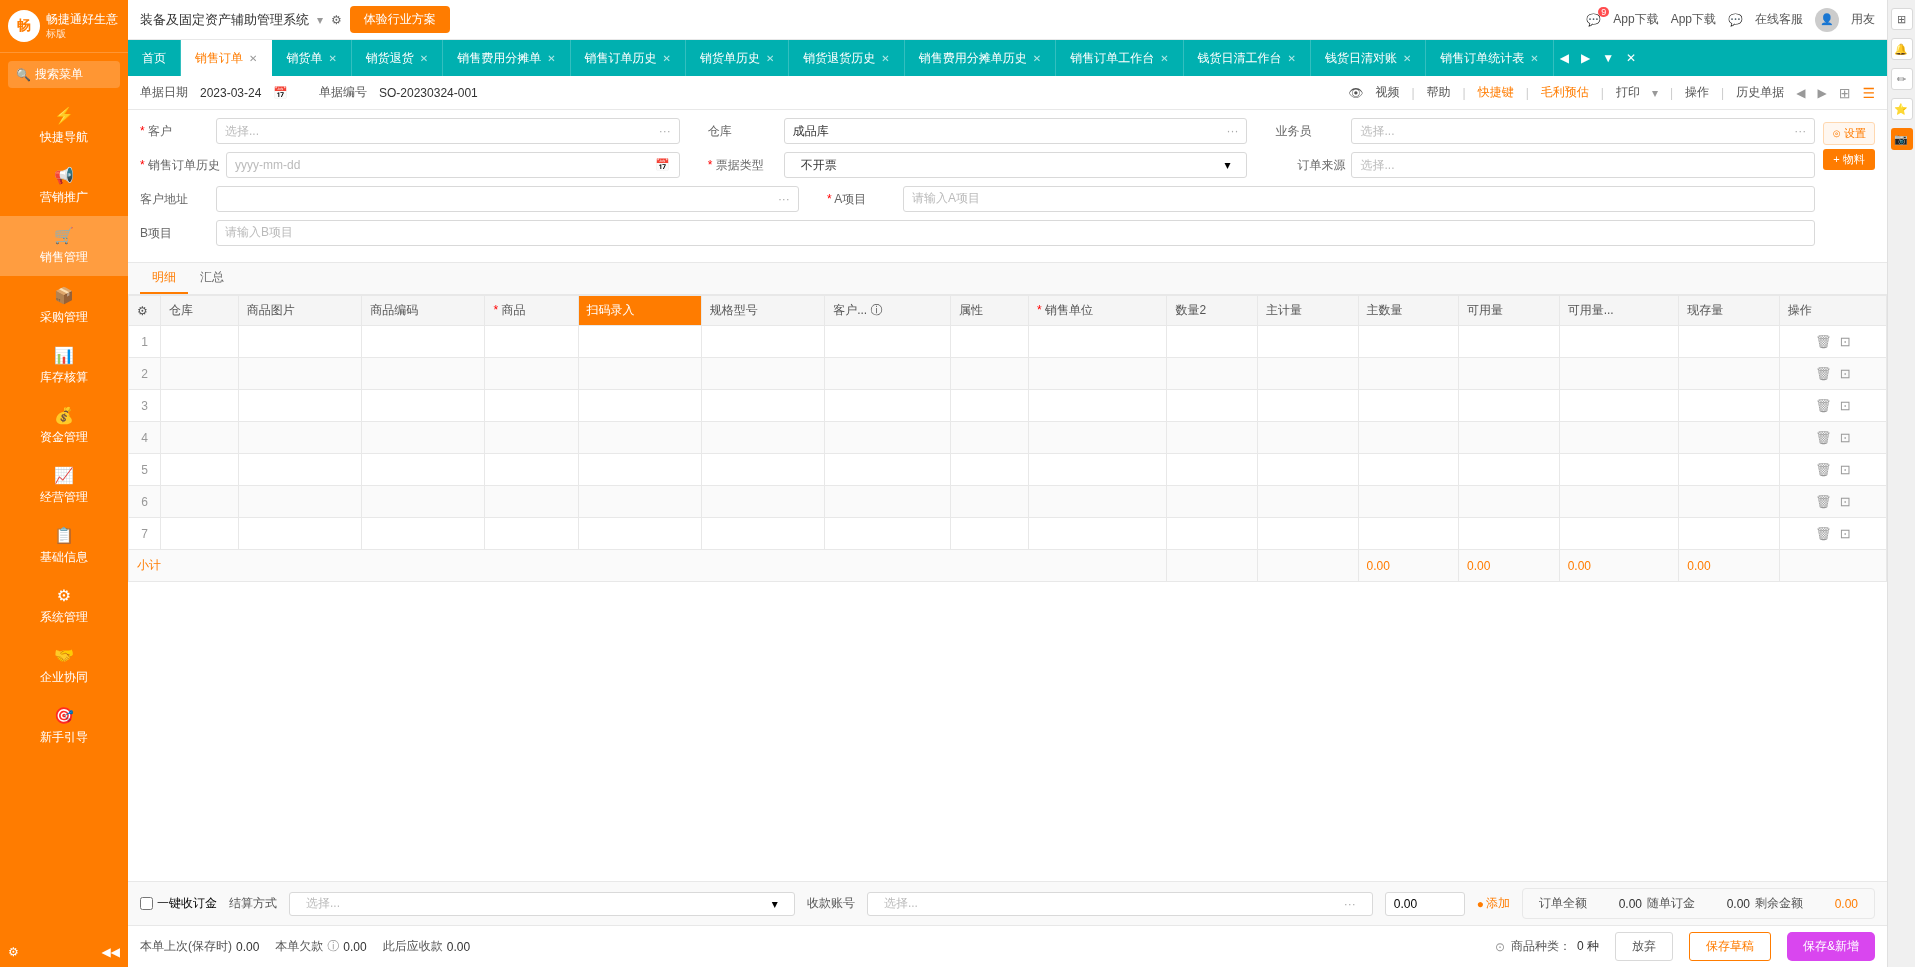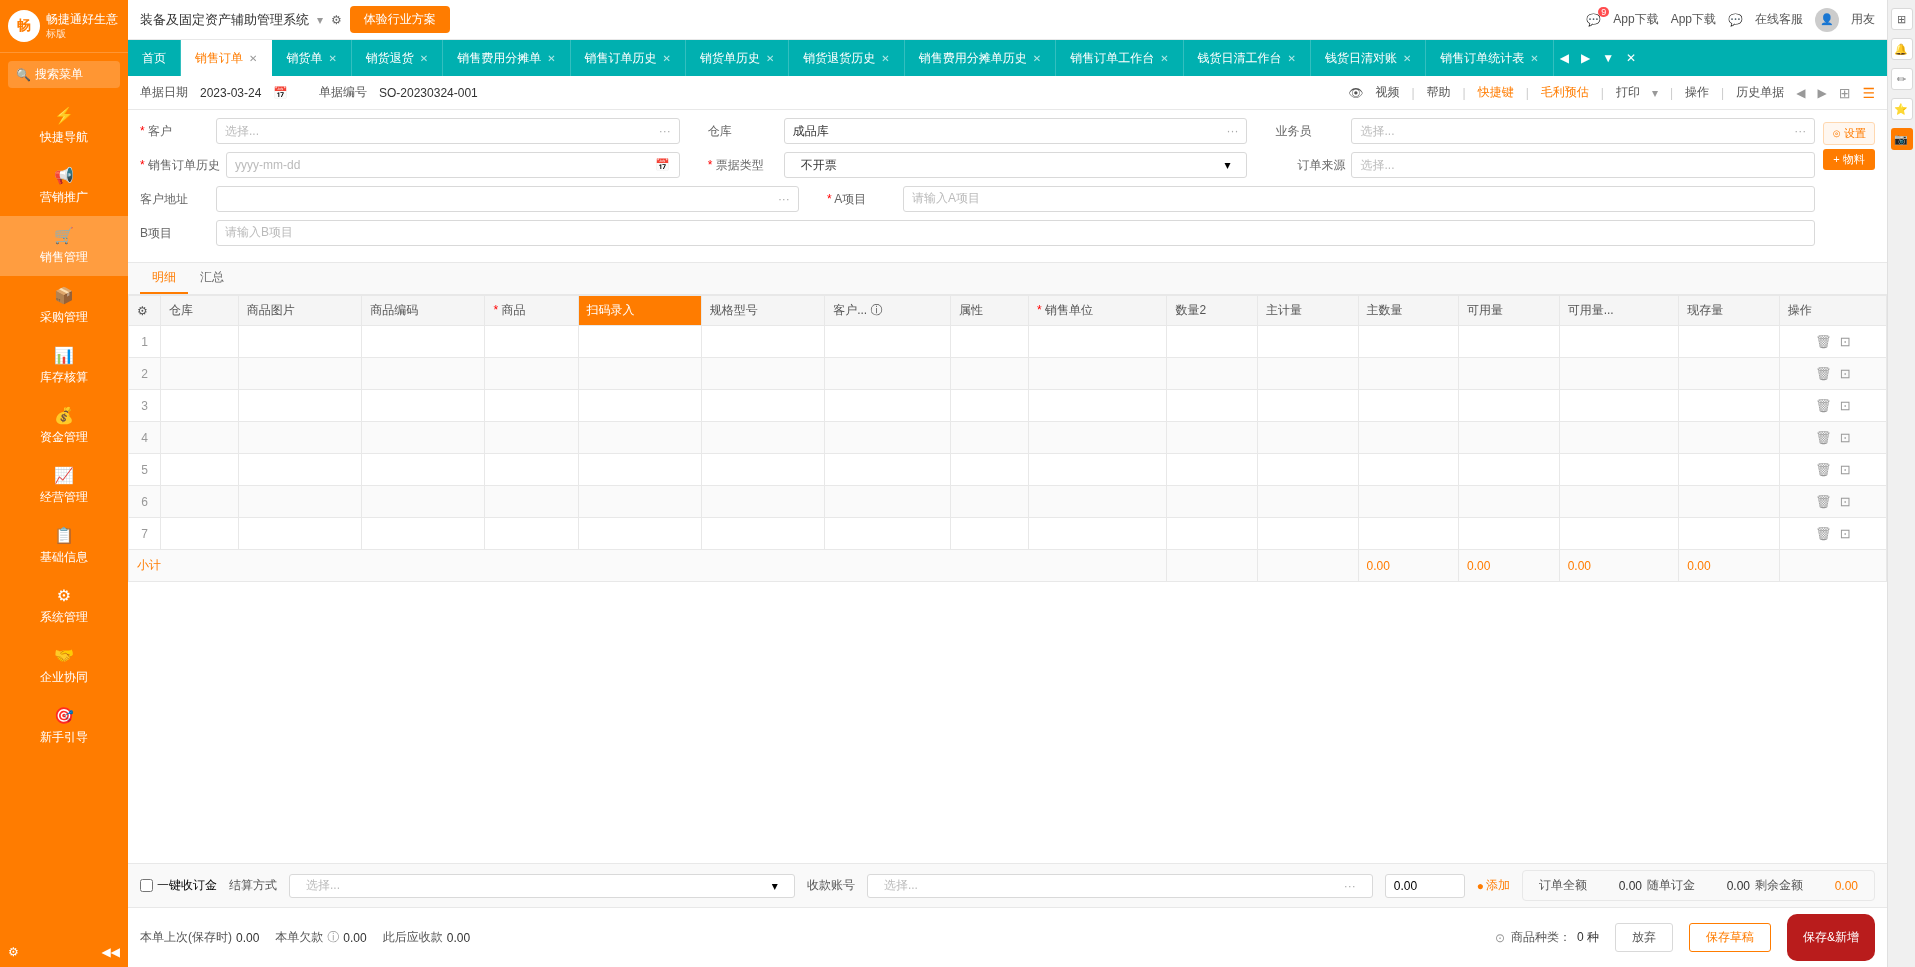--- a/index.html
+++ b/index.html
@@ -76,21 +76,21 @@
     .bottom-checkbox { display: flex; align-items: center; gap: 4px; }
     .bottom-input { border: 1px solid #d9d9d9; border-radius: 3px; padding: 2px 8px; height: 24px; width: 80px; }
     .add-btn { color: #ff7c00; cursor: pointer; display: flex; align-items: center; gap: 2px; }
 
     
     .status-bar { padding: 6px 12px; background: white; border-top: 1px solid #e8e8e8; display: flex; align-items: center; gap: 16px; }
     .status-field { display: flex; align-items: center; gap: 4px; color: #555; }
     .status-value { color: #333; }
     .btn-discard { border: 1px solid #d9d9d9; background: white; padding: 5px 16px; border-radius: 3px; cursor: pointer; color: #555; }
     .btn-save-draft { border: 1px solid #ff7c00; background: white; padding: 5px 16px; border-radius: 3px; cursor: pointer; color: #ff7c00; }
-    .btn-save-new { background: #b91c1c; border: none; color: white; padding: 15px 16px; border-radius: 10px; cursor: pointer; }
+    .btn-save-new { background: #d946ef; border: none; color: white; padding: 6px 16px; border-radius: 5px; cursor: pointer; }
 
     
     .right-panel { width: 28px; background: #f0f0f0; display: flex; flex-direction: column; align-items: center; padding-top: 8px; gap: 8px; border-left: 1px solid #e0e0e0; }
     .right-panel-icon { width: 22px; height: 22px; background: white; border: 1px solid #d9d9d9; border-radius: 3px; display: flex; align-items: center; justify-content: center; cursor: pointer; color: #666; font-size: 11px; }
 
     .scrollbar-area { overflow-x: auto; }
     .table-wrapper { min-width: 1300px; }
   </style>
 </head>
 <body>

